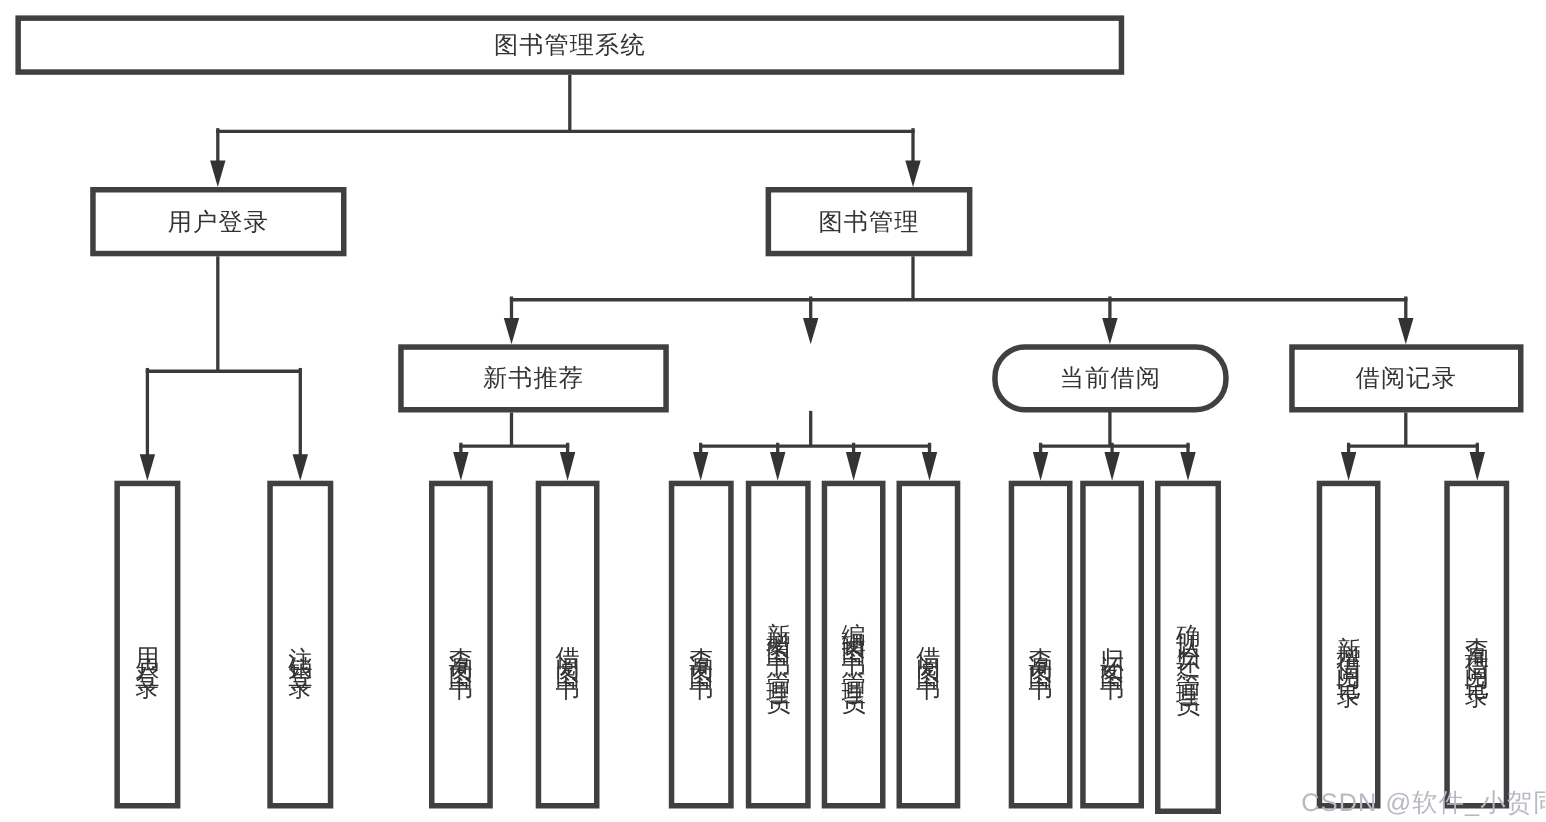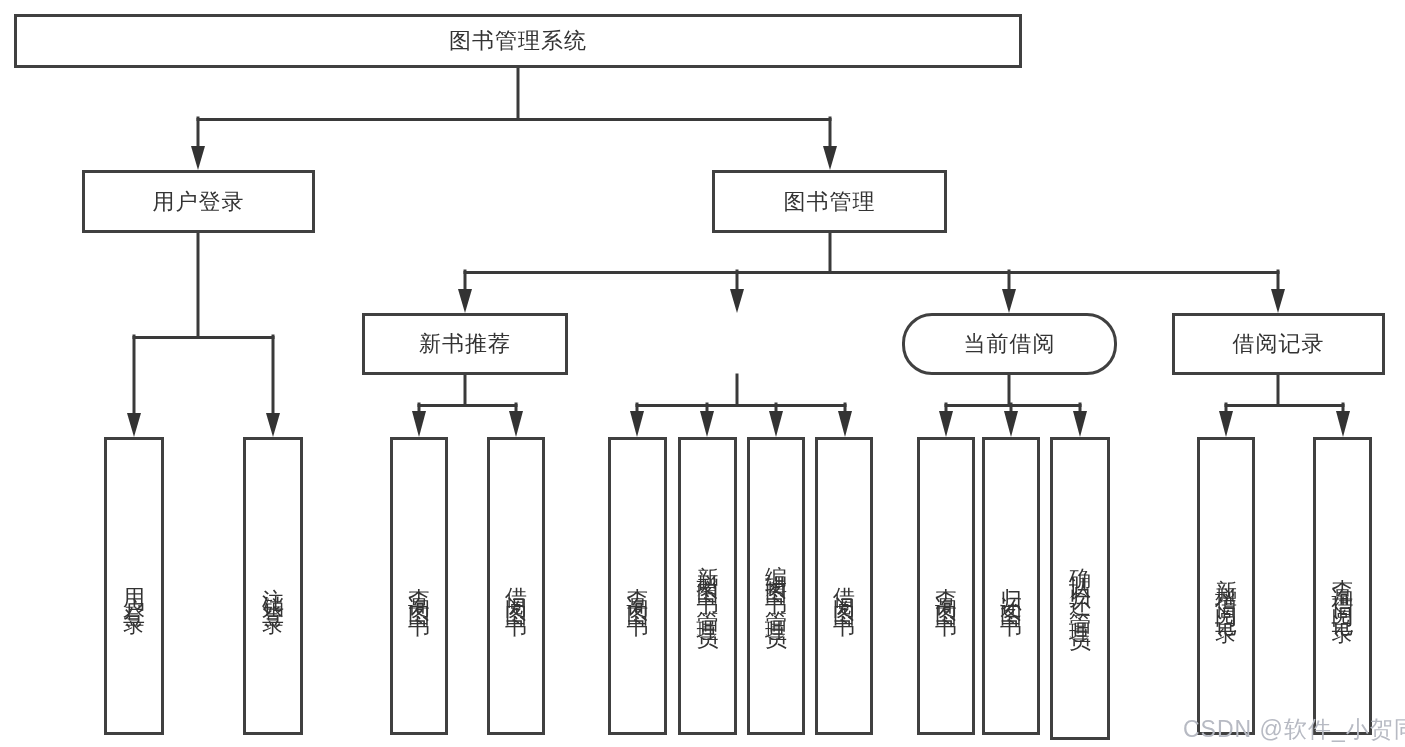--- a/index.html
+++ b/index.html
@@ -7,21 +7,21 @@
     position: relative;
     width: 1405px;
     height: 747px;
     background: #ffffff;
     font-family: "Liberation Sans", "DejaVu Sans", sans-serif;
     overflow: hidden;
   }
   .box {
     position: absolute;
     box-sizing: border-box;
-    border: 3px solid #404040;
+    border: 5px solid #404040;
     background: #ffffff;
     color: #333333;
     display: flex;
     align-items: center;
     justify-content: center;
     font-size: 22px;
     letter-spacing: 1px;
     text-align: center;
     line-height: 1;
   }
@@ -118,23 +118,23 @@
       <path class="cl" d="M1226 404 V414"></path>
       <path class="cl" d="M1343 404 V414"></path>
       <path class="ar" d="M1219 411 L1233 411 L1226 437 Z"></path>
       <path class="ar" d="M1336 411 L1350 411 L1343 437 Z"></path>
     </g>
   </svg>
 
   <div class="box" style="left:14px; top:14px; width:1008px; height:54px;">图书管理系统</div>
 
   <div class="box" style="left:82px; top:170px; width:233px; height:63px;">用户登录</div>
-  <div class="box" style="left:712px; top:170px; width:235px; height:63px;">图书管理</div>
+  <div class="box" style="left:696px; top:170px; width:188px; height:63px;">图书管理</div>
 
-  <div class="box" style="left:362px; top:313px; width:206px; height:62px;">新书推荐</div>
+  <div class="box" style="left:362px; top:313px; width:246px; height:62px;">新书推荐</div>
   <div class="box" style="left:902px; top:313px; width:215px; height:62px;border-radius:30px;">当前借阅</div>
   <div class="box" style="left:1172px; top:313px; width:213px; height:62px;">借阅记录</div>
 
   <div class="box vbox" style="left:104px; top:437px; width:60px; height:298px;">用户登录</div>
   <div class="box vbox" style="left:243px; top:437px; width:60px; height:298px;">注销登录</div>
 
   <div class="box vbox" style="left:390px; top:437px; width:58px; height:298px;">查询图书</div>
   <div class="box vbox" style="left:487px; top:437px; width:58px; height:298px;">借阅图书</div>
 
   <div class="box vbox" style="left:608px; top:437px; width:59px; height:298px;">查询图书</div>

